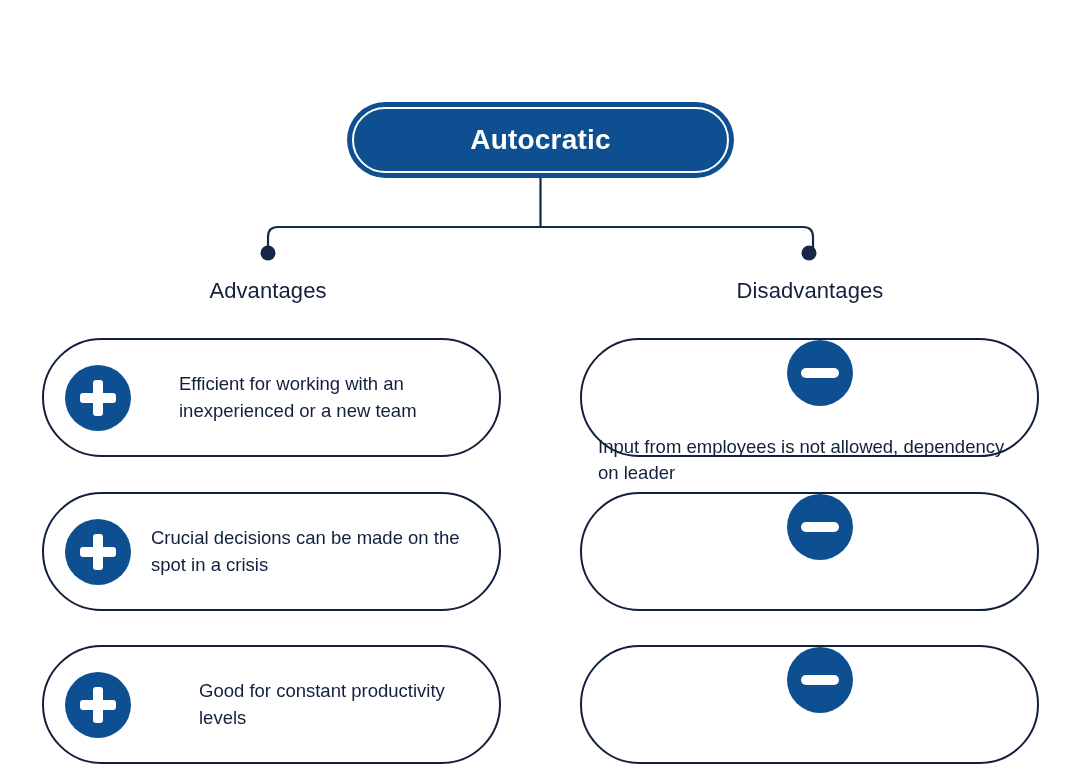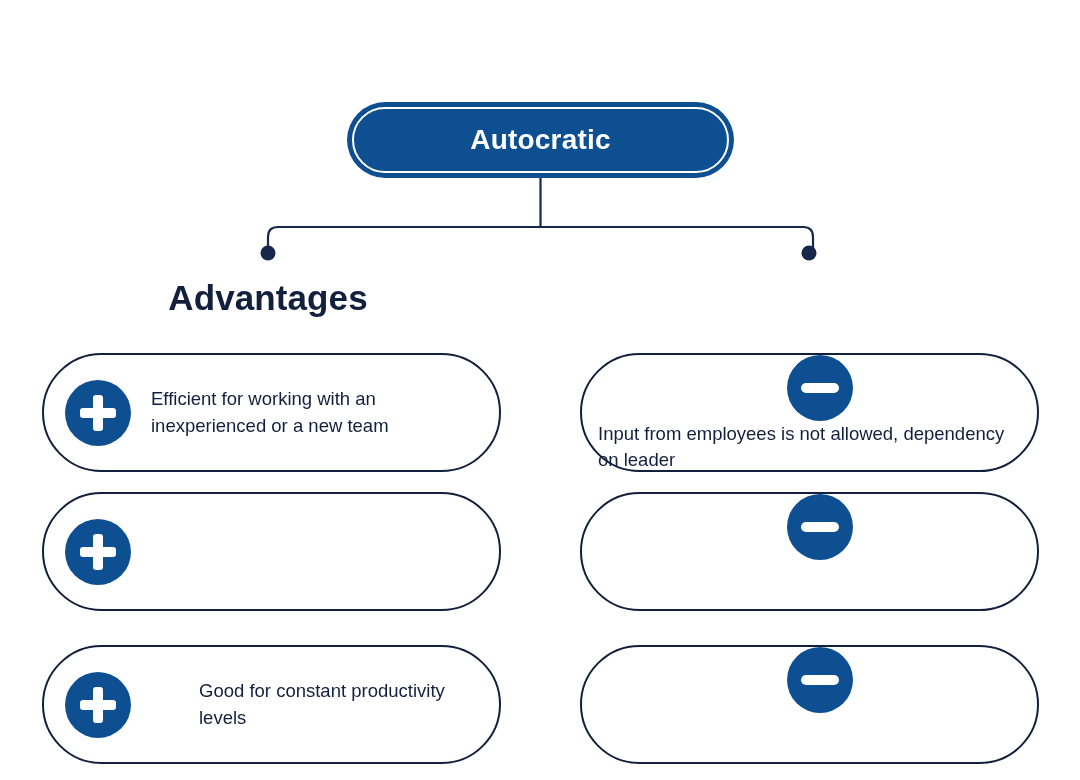--- a/index.html
+++ b/index.html
@@ -68,22 +68,22 @@
     height: 780px;
     pointer-events: none;
   }
 
   
   .col-heading {
     position: absolute;
     top: 238px;
     width: 360px;
     text-align: center;
-    font-size: 35px;
-    font-weight: bold;
+    font-size: 22px;
+    font-weight: normal;
     color: #13203d;
     letter-spacing: 0.1px;
   }
   .col-heading.left  { left: 88px; }
   .col-heading.right { left: 630px; }
 
   
   .card {
     position: absolute;
     width: 459px;
@@ -91,21 +91,21 @@
     box-sizing: border-box;
     border: 2.5px solid #13203d;
     border-radius: 60px;
     background: #ffffff;
     display: flex;
     align-items: center;
   }
   .col-left  .card { left: 42px; }
   .col-right .card { left: 580px; flex-direction: column; }
 
-  .card.row1 { top: 313px; }
+  .card.row1 { top: 298px; gap: 28px; }
   .card.row2 { top: 452px; }
   .card.row3 { top: 605px; gap: 48px; }
 
   .icon-badge {
     flex: 0 0 auto;
     width: 66px;
     height: 66px;
     margin-left: 21px;
     border-radius: 50%;
     background: #0e4f91;
@@ -174,27 +174,29 @@
 
   <div class="col-heading left">Advantages</div>
 
   <div class="col-left">
     <div class="card row1">
       <span class="icon-badge plus"></span>
       <span class="card-text">Efficient for working with an inexperienced or a new team</span>
     </div>
     <div class="card row2">
       <span class="icon-badge plus"></span>
+      <span class="card-text">Crucial decisions can be made on the spot in a crisis</span>
     </div>
     <div class="card row3">
       <span class="icon-badge plus"></span>
       <span class="card-text">Good for constant productivity levels</span>
     </div>
   </div>
 
+  <div class="col-heading right">Disadvantages</div>
 
   <div class="col-right">
     <div class="card row1">
       <span class="icon-badge minus"></span>
       <span class="card-text">Input from employees is not allowed, dependency on leader</span>
     </div>
     <div class="card row2">
       <span class="icon-badge minus"></span>
     </div>
     <div class="card row3">

